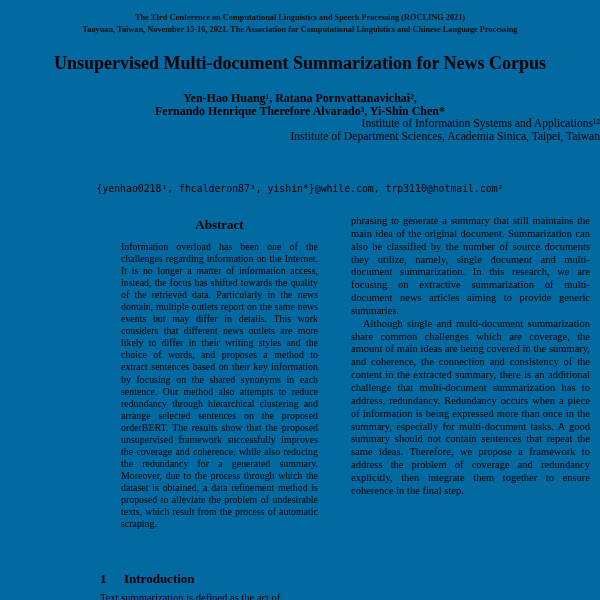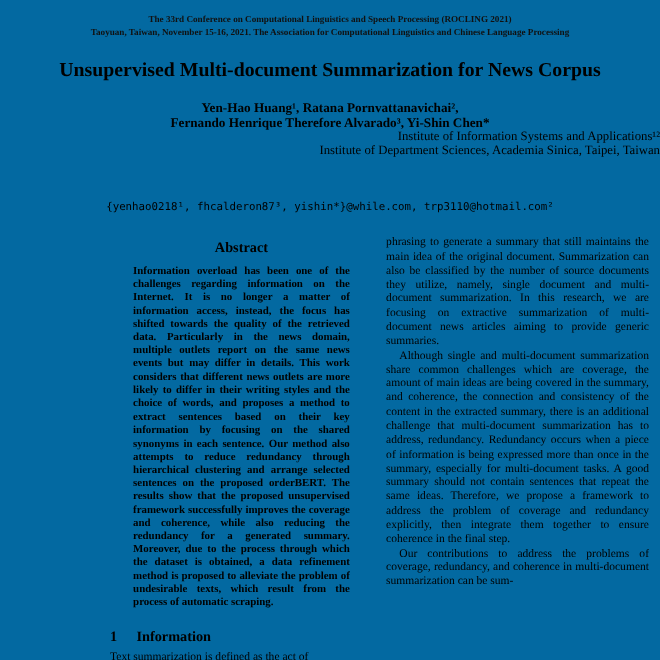--- a/index.html
+++ b/index.html
@@ -56,21 +56,21 @@
   .abstract-heading {
     text-align: center; font-weight: bold;
     font-size: 13px; line-height: 15px;
     margin-top: 2px;
   }
   .abstract-body {
     margin-top: 9px;
     padding: 0 21px;
     font-size: 9.9px; line-height: 12.05px;
     text-align: justify;
-    max-height: 330px; overflow: hidden; font-weight: bold;
+    max-height: 330px; overflow: hidden;
   }
   .section-heading {
     position: absolute; top: 356px; left: 0; right: 0;
     font-weight: bold; font-size: 13px; line-height: 15px;
     display: flex;
   }
   .section-heading .sec-num { width: 24px; }
   .intro-first-line {
     position: absolute; top: 377px; left: 0; right: 0;
     font-size: 10.5px; line-height: 12.85px;
@@ -109,26 +109,25 @@
 
   <div class="emails">{yenhao0218¹, fhcalderon87³, yishin*}@while.com, trp3110@hotmail.com²</div>
 
   <div class="columns">
 
     <div class="col-left">
       <div class="abstract-heading">Abstract</div>
       <div class="abstract-body">Information overload has been one of the challenges regarding information on the Internet. It is no longer a matter of information access, instead, the focus has shifted towards the quality of the retrieved data. Particularly in the news domain, multiple outlets report on the same news events but may differ in details. This work considers that different news outlets are more likely to differ in their writing styles and the choice of words, and proposes a method to extract sentences based on their key information by focusing on the shared synonyms in each sentence. Our method also attempts to reduce redundancy through hierarchical clustering and arrange selected sentences on the proposed orderBERT. The results show that the proposed unsupervised framework successfully improves the coverage and coherence, while also reducing the redundancy for a generated summary. Moreover, due to the process through which the dataset is obtained, a data refinement method is proposed to alleviate the problem of undesirable texts, which result from the process of automatic scraping.</div>
       <div class="section-heading">
         <span class="sec-num">1</span>
-        <span class="sec-title">Information</span>
+        <span class="sec-title">Introduction</span>
       </div>
       <div class="intro-first-line">Text summarization is defined as the act of</div>
     </div>
 
     <div class="col-right">
       <p class="para">phrasing to generate a summary that still maintains the main idea of the original document. Summarization can also be classified by the number of source documents they utilize, namely, single document and multi-document summarization. In this research, we are focusing on extractive summarization of multi-document news articles aiming to provide generic summaries.</p>
       <p class="para indent">Although single and multi-document summarization share common challenges which are coverage, the amount of main ideas are being covered in the summary, and coherence, the connection and consistency of the content in the extracted summary, there is an additional challenge that multi-document summarization has to address, redundancy. Redundancy occurs when a piece of information is being expressed more than once in the summary, especially for multi-document tasks. A good summary should not contain sentences that repeat the same ideas. Therefore, we propose a framework to address the problem of coverage and redundancy explicitly, then integrate them together to ensure coherence in the final step.</p>
-      <p class="para indent">Our contributions to address the problems of coverage, redundancy, and coherence in multi-document summarization can be sum-</p>
     </div>
 
   </div>
 
 </div>
 
 </body></html>

